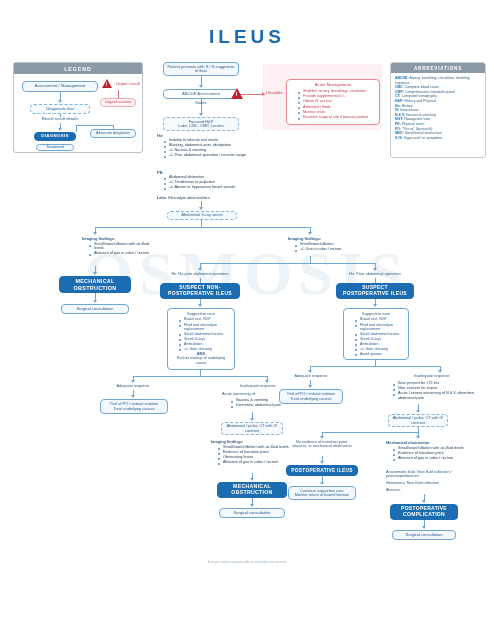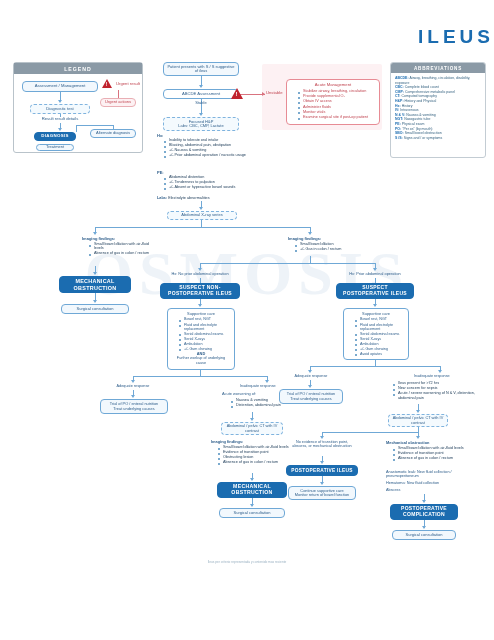--- a/index.html
+++ b/index.html
@@ -25,21 +25,21 @@
        border-radius:50%;background:#4e8ebe;}
   .ln{position:absolute;background:#6fa8d6;}
   .ln.h{height:1px;}
   .ln.v{width:1px;}
   .ln.pink{background:#d9737f;}
   .arw{position:absolute;width:0;height:0;}
   .arw.dn{border-left:2.6px solid transparent;border-right:2.6px solid transparent;border-top:3.6px solid #6fa8d6;}
   .arw.rt{border-top:2.6px solid transparent;border-bottom:2.6px solid transparent;border-left:3.6px solid #6fa8d6;}
   .arw.rt.pink{border-left-color:#d9737f;}
   
-  #title{position:absolute;left:0;right:0;top:26px;text-align:right;font-size:19px;
+  #title{position:absolute;left:0;right:0;top:26px;text-align:center;font-size:19px;
          font-weight:bold;letter-spacing:4px;color:#1b6cb0;}
   
   #legend{position:absolute;left:13px;top:62px;width:128px;height:89px;
           border:1px solid #b9c3ca;border-radius:3px;background:#ffffff;}
   #legend-head{position:absolute;left:0;top:0;right:0;height:11px;background:#8b9aa6;color:#fff;
           font-size:5.2px;font-weight:bold;letter-spacing:1px;display:flex;align-items:center;justify-content:center;}
   
   #abbr{position:absolute;left:390px;top:62px;width:94px;height:94px;
         border:1px solid #c3ccd3;border-radius:3px;background:#ffffff;overflow:hidden;}
   #abbr-head{height:10px;background:#8b9aa6;color:#fff;font-size:4.6px;font-weight:bold;

